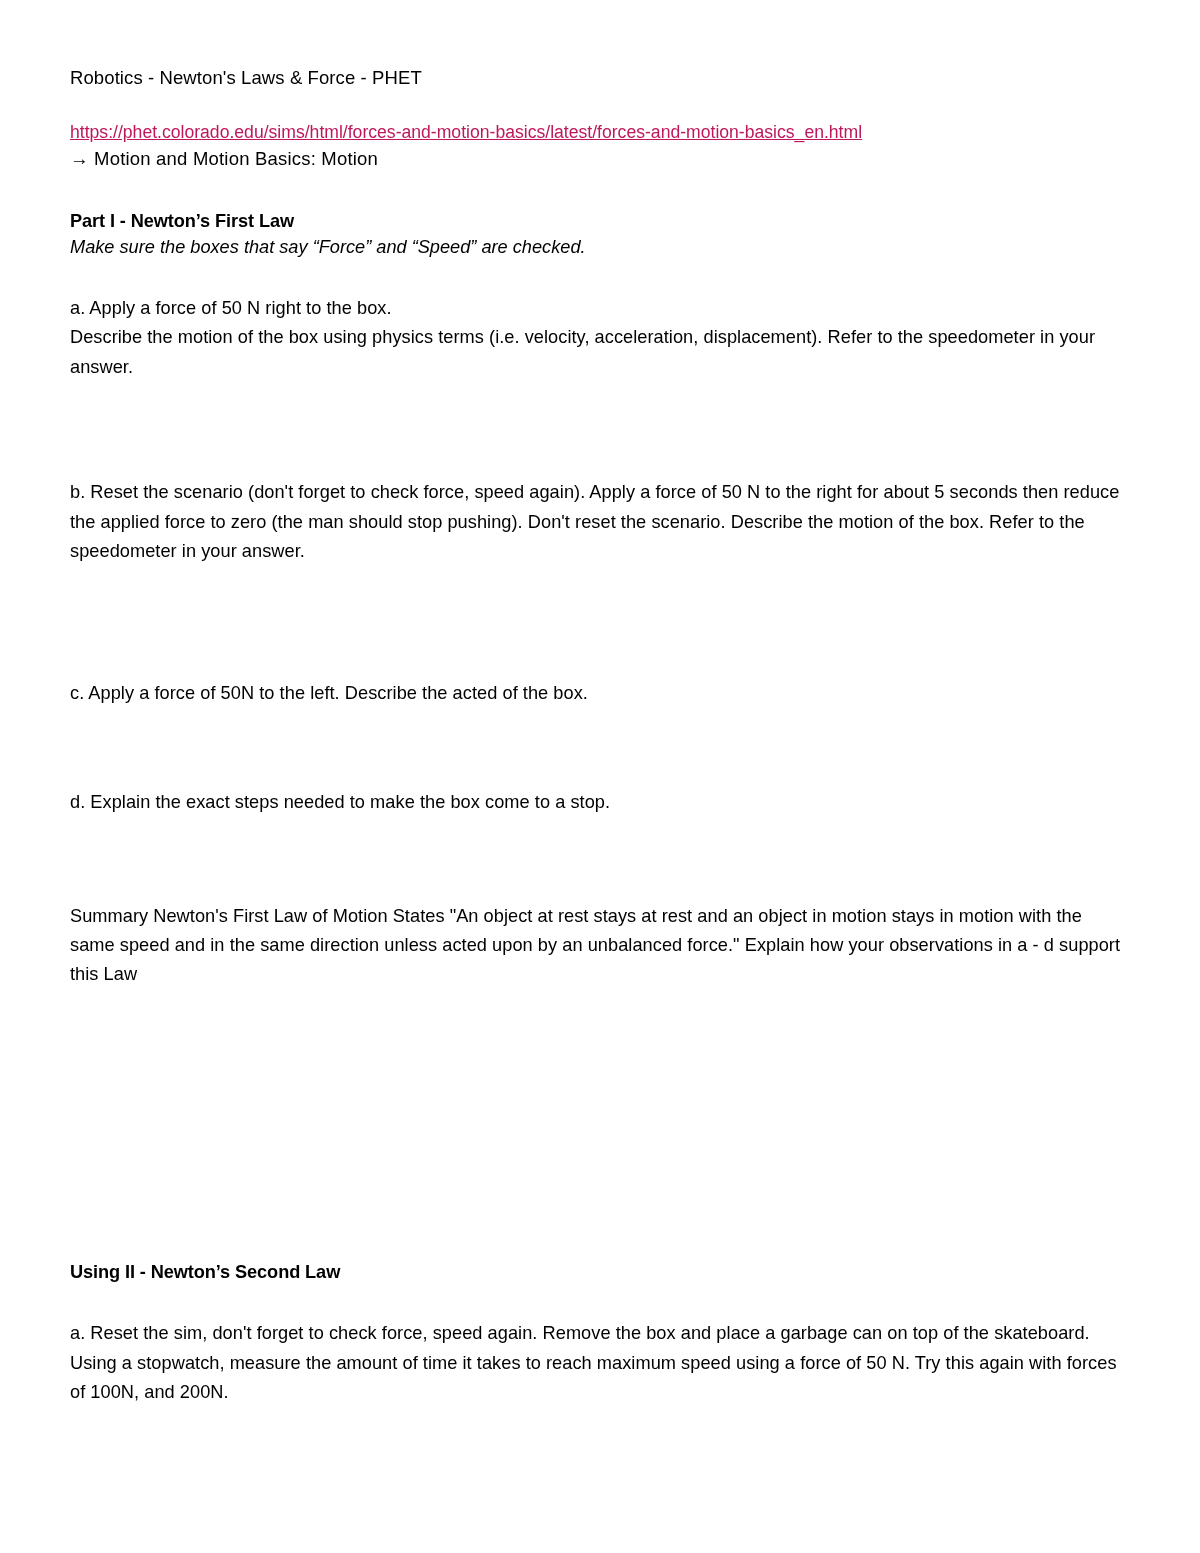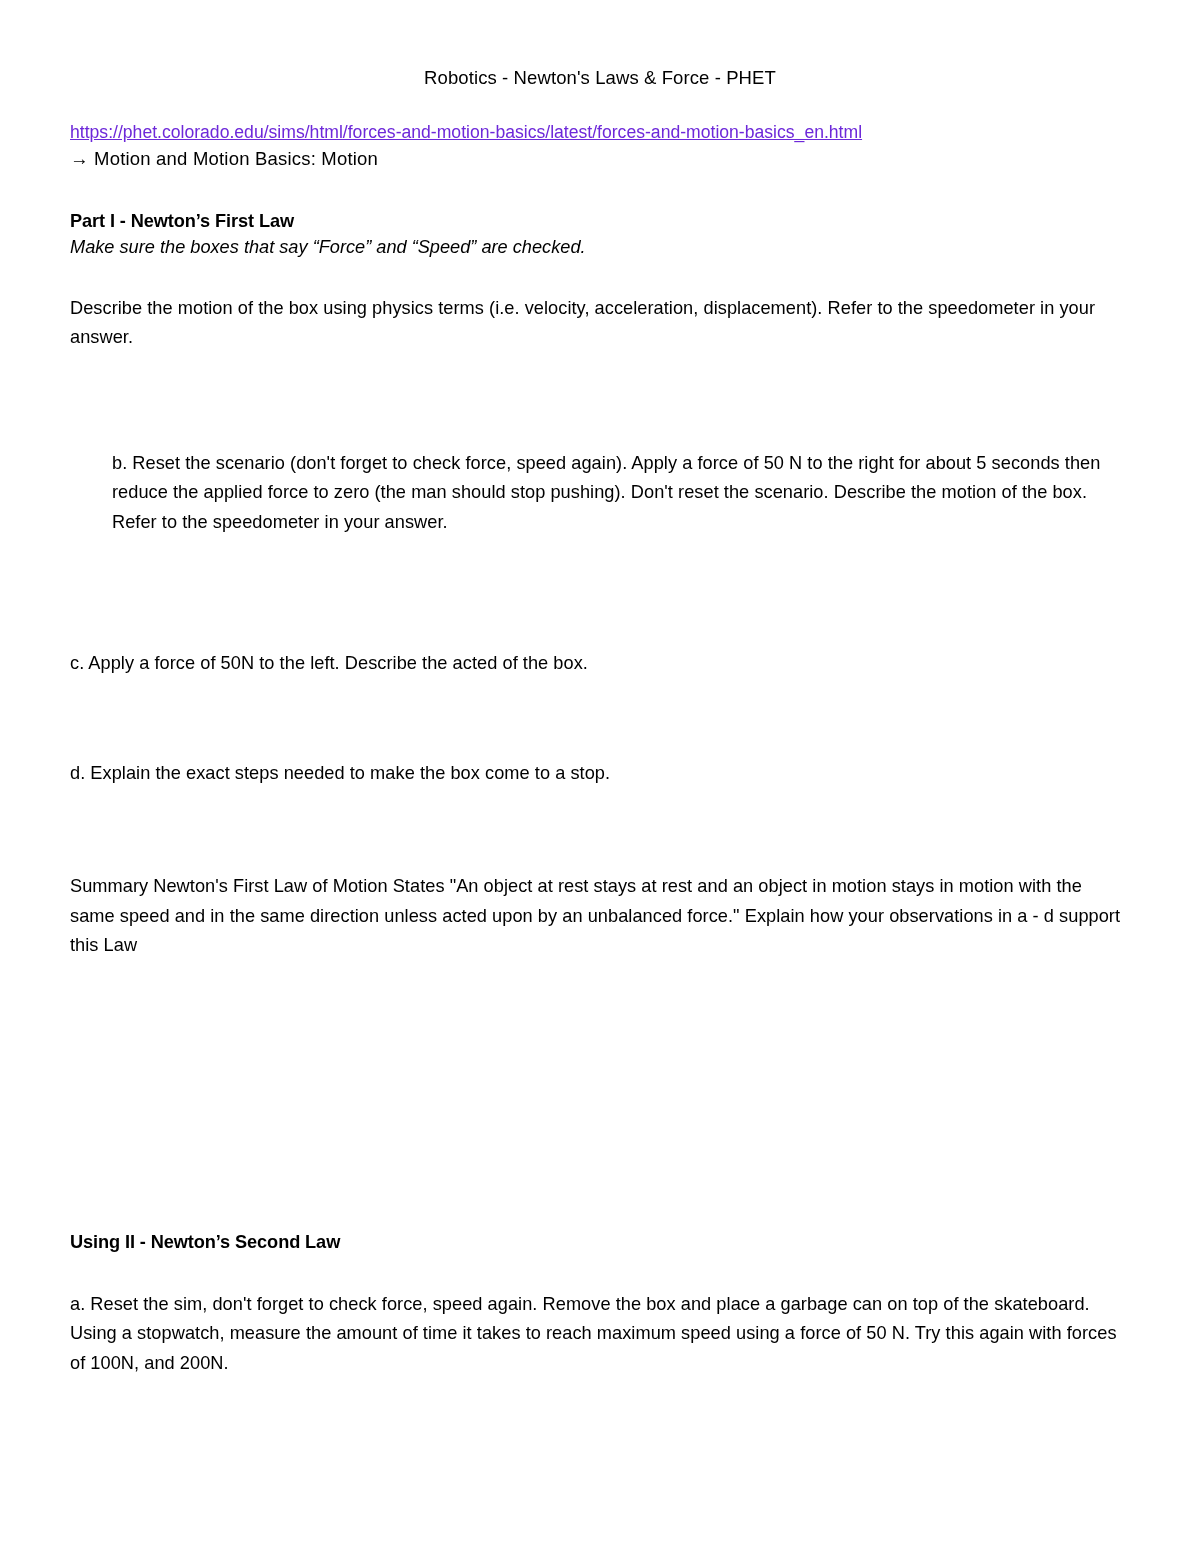--- a/index.html
+++ b/index.html
@@ -18,41 +18,40 @@
   .page {
     position: relative;
     width: 1200px;
     height: 1553px;
     background: #ffffff;
     box-sizing: border-box;
     padding: 0 70px;
     overflow: hidden;
   }
   .doc-title {
-    text-align: center;
     font-size: 18.5px;
     line-height: 1.35;
     padding-top: 66px;
     letter-spacing: 0.1px;
   }
   .name-row {
     text-align: right;
     font-size: 18.5px;
     line-height: 1.35;
     margin-top: 34px;
     padding-right: 2px;
     white-space: nowrap;
   }
   .link-row {
     margin-top: 29px;
     font-size: 17.6px;
     line-height: 1.42;
   }
   a.doc-link {
-    color: #6d28d9;
+    color: #be185d;
     text-decoration: underline;
     word-break: break-all;
   }
   .arrow-row {
     font-size: 18.5px;
     line-height: 1.45;
     margin-top: 1px;
     letter-spacing: 0.2px;
   }
   .part-heading {
@@ -66,21 +65,21 @@
     font-size: 18.2px;
     line-height: 1.45;
   }
   .body-par {
     font-size: 18.2px;
     line-height: 1.62;
     letter-spacing: 0.05px;
   }
   .gap-part1-head { margin-top: 36px; }
   .gap-a { margin-top: 33px; }
-  .gap-b { margin-top: 96px; margin-left: 42px; }
+  .gap-b { margin-top: 96px; }
   .gap-c { margin-top: 112px; }
   .gap-d { margin-top: 80px; }
   .gap-summary { margin-top: 84px; }
   .gap-part2-head { margin-top: 270px; }
   .gap-part2-a { margin-top: 34px; }
   .underline-blank { letter-spacing: 0px; }
 </style>
 </head>
 <body>
 
@@ -93,20 +92,21 @@
     <a class="doc-link" href="#">https://phet.colorado.edu/sims/html/forces-and-motion-basics/latest/forces-and-motion-basics_en.html</a>
   </div>
 
   <div class="arrow-row">→ Motion and Motion Basics: Motion</div>
 
   <div class="part-heading gap-part1-head">Part I - Newton’s First Law</div>
 
   <div class="subtitle-italic">Make sure the boxes that say “Force” and “Speed” are checked.</div>
 
   <div class="body-par gap-a">
+    <div>a. Apply a force of 50 N right to the box.</div>
     <div>Describe the motion of the box using physics terms (i.e. velocity, acceleration, displacement). Refer to the speedometer in your answer.</div>
   </div>
 
   <div class="body-par gap-b">b. Reset the scenario (don't forget to check force, speed again). Apply a force of 50 N to the right for about 5 seconds then reduce the applied force to zero (the man should stop pushing). Don't reset the scenario. Describe the motion of the box. Refer to the speedometer in your answer.</div>
 
   <div class="body-par gap-c">c. Apply a force of 50N to the left. Describe the acted of the box.</div>
 
   <div class="body-par gap-d">d. Explain the exact steps needed to make the box come to a stop.</div>
 
   <div class="body-par gap-summary">Summary Newton's First Law of Motion States "An object at rest stays at rest and an object in motion stays in motion with the same speed and in the same direction unless acted upon by an unbalanced force." Explain how your observations in a - d support this Law</div>

